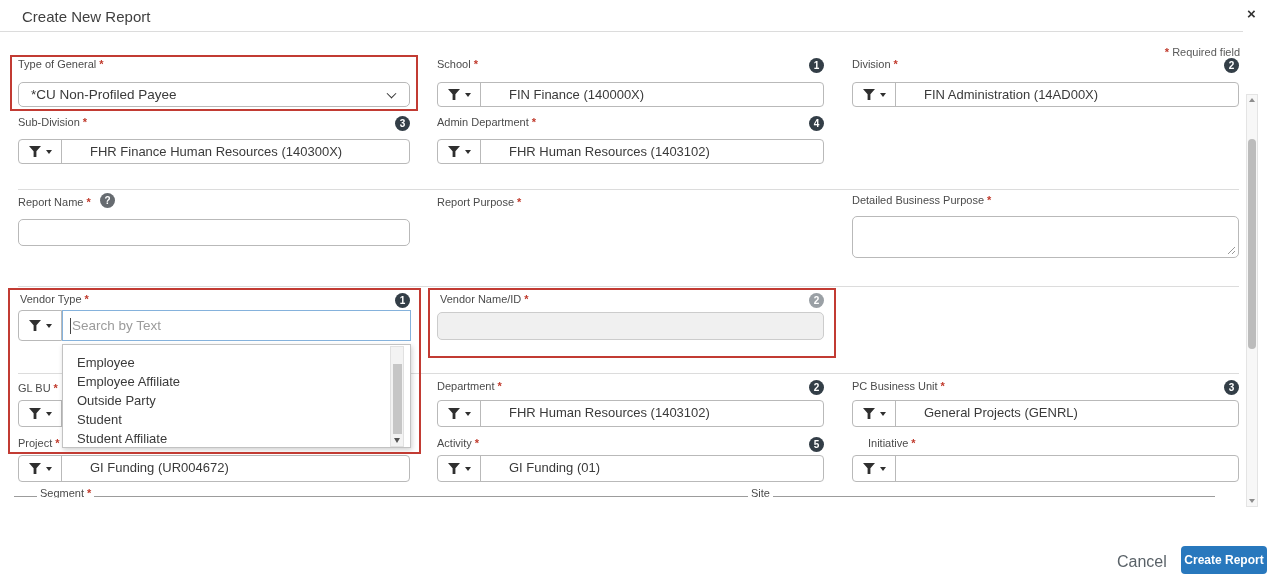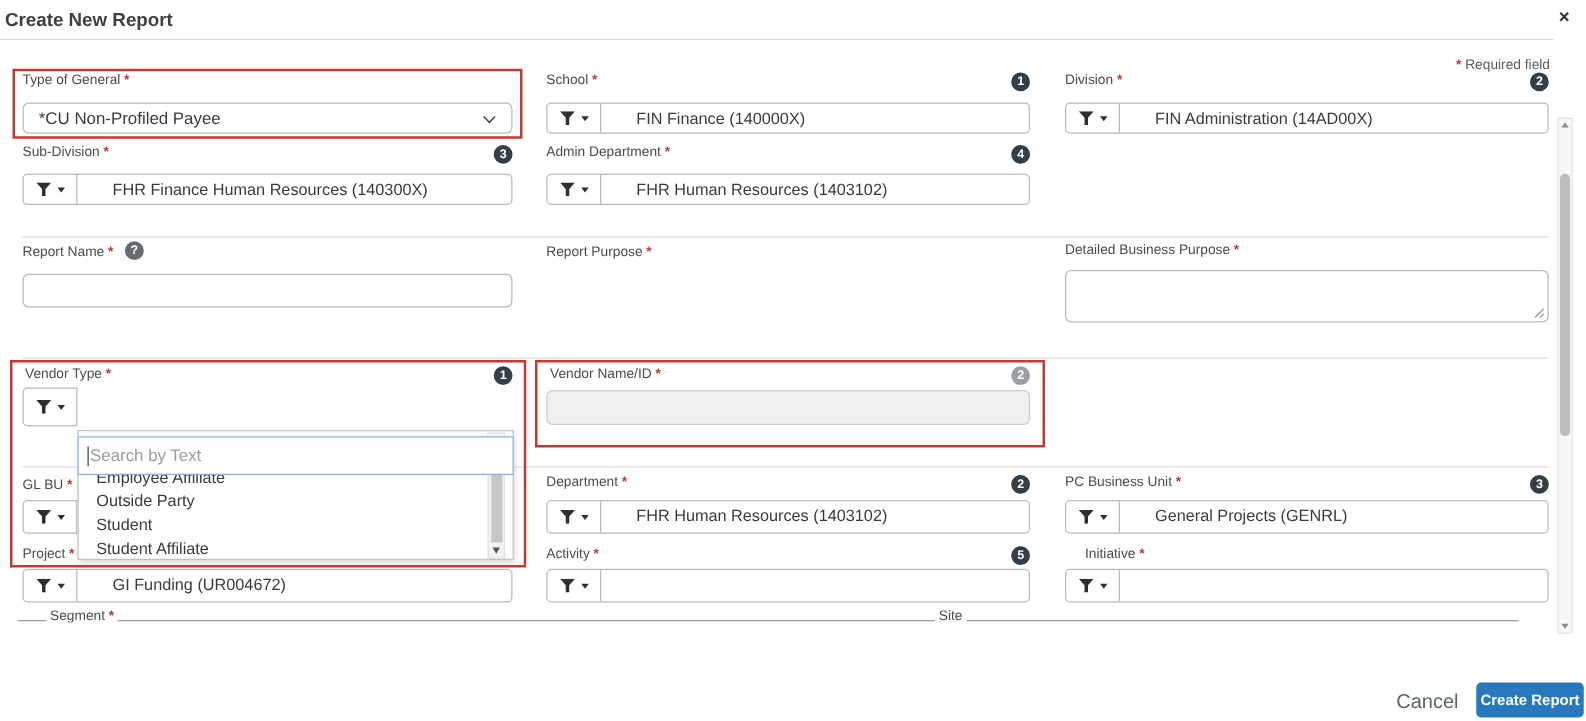--- a/index.html
+++ b/index.html
@@ -99,21 +99,21 @@
   .vthumb { position:absolute; left:1px; top:44px; width:8px; height:210px; background:#bcbcbc; border-radius:4px; }
   .varr-up { position:absolute; left:2px; top:3px; width:0; height:0; border-left:3px solid transparent; border-right:3px solid transparent; border-bottom:4px solid #8d8d8d; }
   .varr-dn { position:absolute; left:2px; bottom:3px; width:0; height:0; border-left:3px solid transparent; border-right:3px solid transparent; border-top:4px solid #8d8d8d; }
   .funnel { flex:none; }
 </style>
 </head>
 <body>
 
 <div id="canvas">
 
-  <div class="abs title" style="left:4px; top:8px;font-weight:bold;">Create New Report</div>
+  <div class="abs title" style="left:22px; top:8px;">Create New Report</div>
   <div class="closex">×</div>
   <div class="divider" style="left:0; top:31px; width:1243px;"></div>
   <div class="reqnote">
     <span class="star">*</span><span>Required field</span>
   </div>
 
   <div class="flabel" style="left:18px; top:58px;">
     <span>Type of General</span><span class="req">*</span>
   </div>
   <div class="select" style="left:18px; top:82px; width:392px; height:25px;">
@@ -204,21 +204,21 @@
   <div class="flabel" style="left:20px; top:293px;">
     <span>Vendor Type</span><span class="req">*</span>
   </div>
   <span class="badge" style="left:395px; top:293px;">1</span>
   <div class="fbtn" style="left:18px; top:310px;">
     <svg class="funnel" width="12" height="11" viewBox="0 0 12 11">
         <path d="M0 0h12L7.4 5.2V11H4.6V5.2Z" fill="#2f2f2f"></path>
       </svg>
     <i class="caret"></i>
   </div>
-  <div class="search-box" style="left:62px; top:310px; width:349px; height:31px;margin-top:39px;">
+  <div class="search-box" style="left:62px; top:310px; width:349px; height:31px;">
     <span class="caret-line"></span>
     <span class="ph">Search by Text</span>
   </div>
 
   <div class="dropdown" style="left:62px; top:344px; width:349px; height:104px;">
     <div style="height:8px;"></div>
     <div class="dd-item">Employee</div>
     <div class="dd-item">Employee Affiliate</div>
     <div class="dd-item">Outside Party</div>
     <div class="dd-item">Student</div>
@@ -293,20 +293,21 @@
     <span>Activity</span><span class="req">*</span>
   </div>
   <span class="badge" style="left:809px; top:437px;">5</span>
   <div class="combo" style="left:437px; top:455px; width:387px; height:27px;">
     <span class="filter-seg">
       <svg class="funnel" width="12" height="11" viewBox="0 0 12 11">
           <path d="M0 0h12L7.4 5.2V11H4.6V5.2Z" fill="#2f2f2f"></path>
         </svg>
       <i class="caret"></i>
     </span>
+    <span class="combo-value">GI Funding (01)</span>
   </div>
 
   <div class="flabel" style="left:868px; top:437px;">
     <span>Initiative</span><span class="req">*</span>
   </div>
   <div class="combo" style="left:852px; top:455px; width:387px; height:27px;">
     <span class="filter-seg">
       <svg class="funnel" width="12" height="11" viewBox="0 0 12 11">
           <path d="M0 0h12L7.4 5.2V11H4.6V5.2Z" fill="#2f2f2f"></path>
         </svg>

